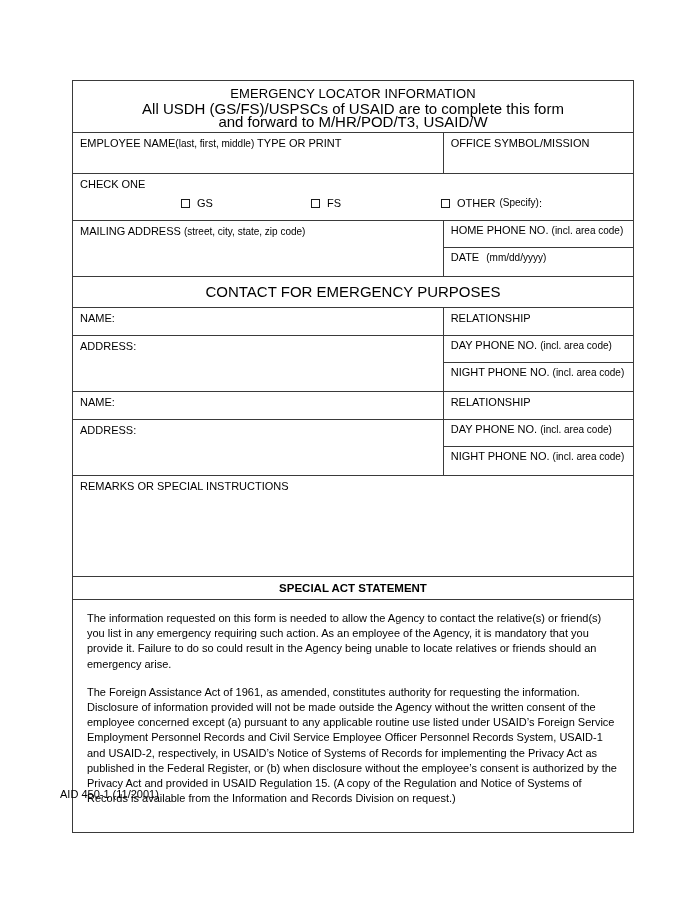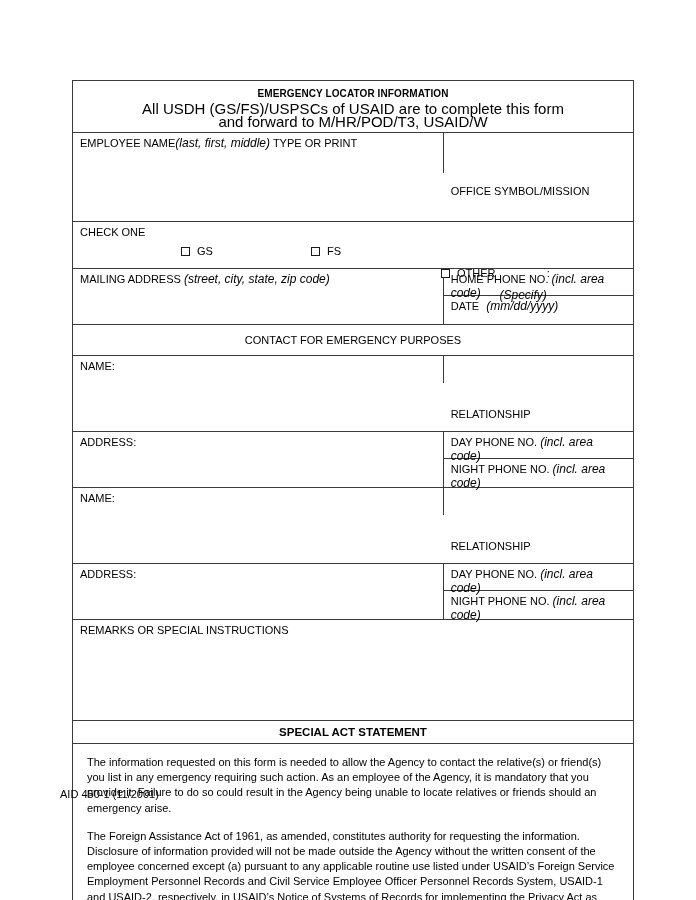--- a/index.html
+++ b/index.html
@@ -45,41 +45,38 @@
     padding: 3px 7px 2px 7px;
     font-size: 11px;
     line-height: 14px;
   }
   .cell.left {
     width: 372px;
     border-right: 1px solid #3a3a3a;
   }
   .cell.right {
     width: 190px;
-    margin-top: 48px;
   }
   .cell.full {
     width: 100%;
   }
 
   .lbl { font-size: 11px; }
   .ital {
-    font-style: italic;
-    font-size: 12px;
-    margin-top: 44px;
+    font-size: 10px;
   }
 
   
   .titleblock {
     text-align: center;
     padding: 5px 6px 4px 6px;
   }
   .title-main {
-    font-size: 10px;
-    font-weight: bold;
+    font-size: 13px;
+    font-weight: normal;
     letter-spacing: 0.1px;
     line-height: 16px;
   }
   .title-sub {
     font-size: 15px;
     line-height: 13px;
   }
 
   
   .checkrow {
@@ -125,21 +122,21 @@
   .rightstack .sub:last-child { border-bottom: none; }
 
   .h27 { height: 27px; }
   .h28 { height: 28px; }
   .h40 { height: 40px; }
   .h55 { height: 55px; }
   .h100 { height: 100px; }
 
   .contact-banner {
     text-align: center;
-    font-size: 11px;
+    font-size: 15px;
     padding: 8px 6px 8px 6px;
   }
 
   
   .privacy-head {
     text-align: center;
     font-weight: bold;
     font-size: 11.5px;
     padding: 5px 6px 5px 6px;
     border-bottom: 1px solid #3a3a3a;

